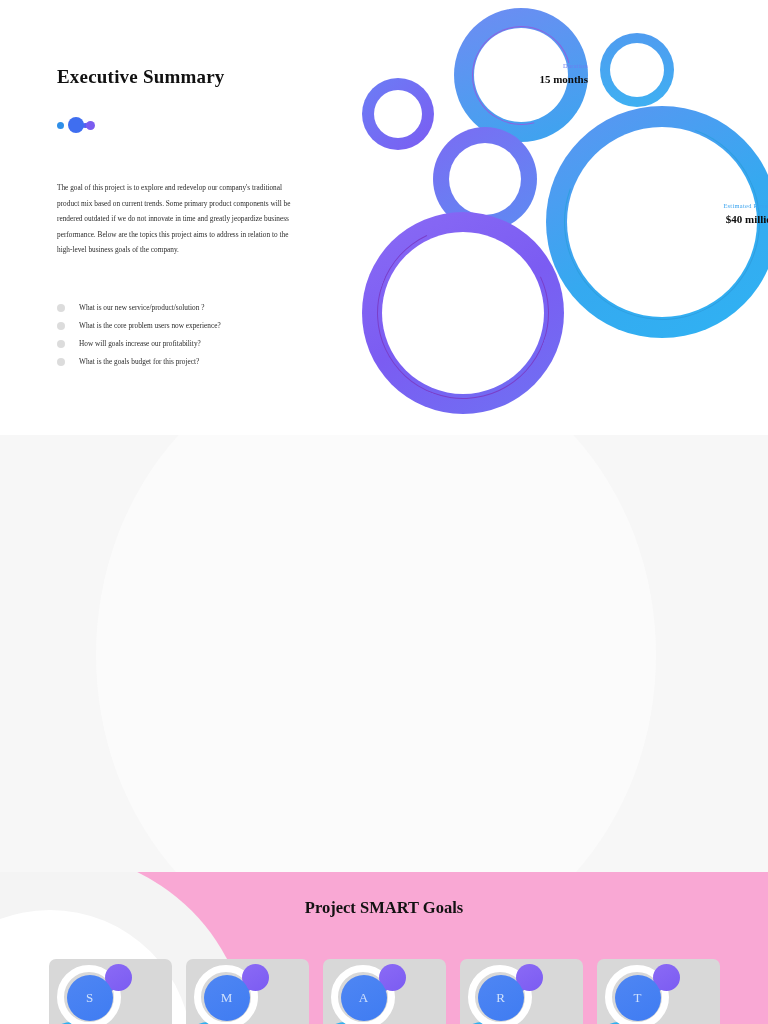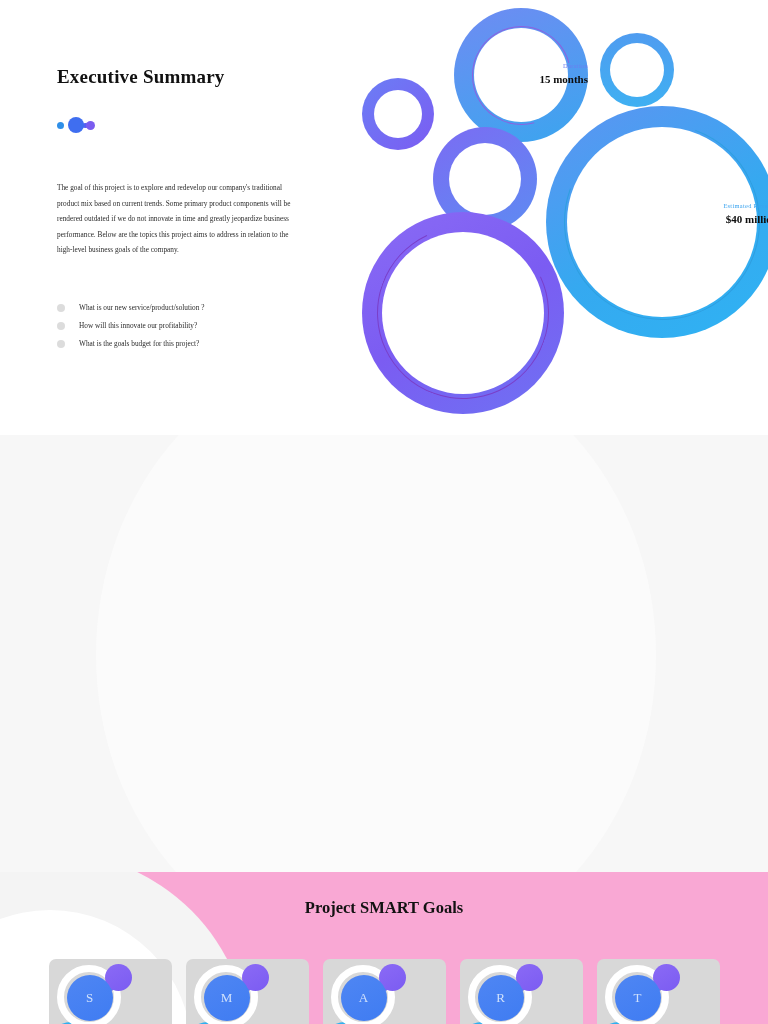--- a/index.html
+++ b/index.html
@@ -260,21 +260,25 @@
 
     <p class="exec-para">The goal of this project is to explore and redevelop our company's traditional product mix based on current trends. Some primary product components will be rendered outdated if we do not innovate in time and greatly jeopardize business performance. Below are the topics this project aims to address in relation to the high-level business goals of the company.</p>
 
     <ul class="exec-list">
       <li>
         <span class="dot"></span>
         <span class="txt">What is our new service/product/solution ?</span>
       </li>
       <li>
         <span class="dot"></span>
-        <span class="txt">How will this innovate our profitability?</span>
+        <span class="txt">What is the core problem users now experience?</span>
+      </li>
+      <li>
+        <span class="dot"></span>
+        <span class="txt">How will goals increase our profitability?</span>
       </li>
       <li>
         <span class="dot"></span>
         <span class="txt">What is the goals budget for this project?</span>
       </li>
     </ul>
   </div>
 
   <div class="bubbles">
     <div class="ring r-small">

